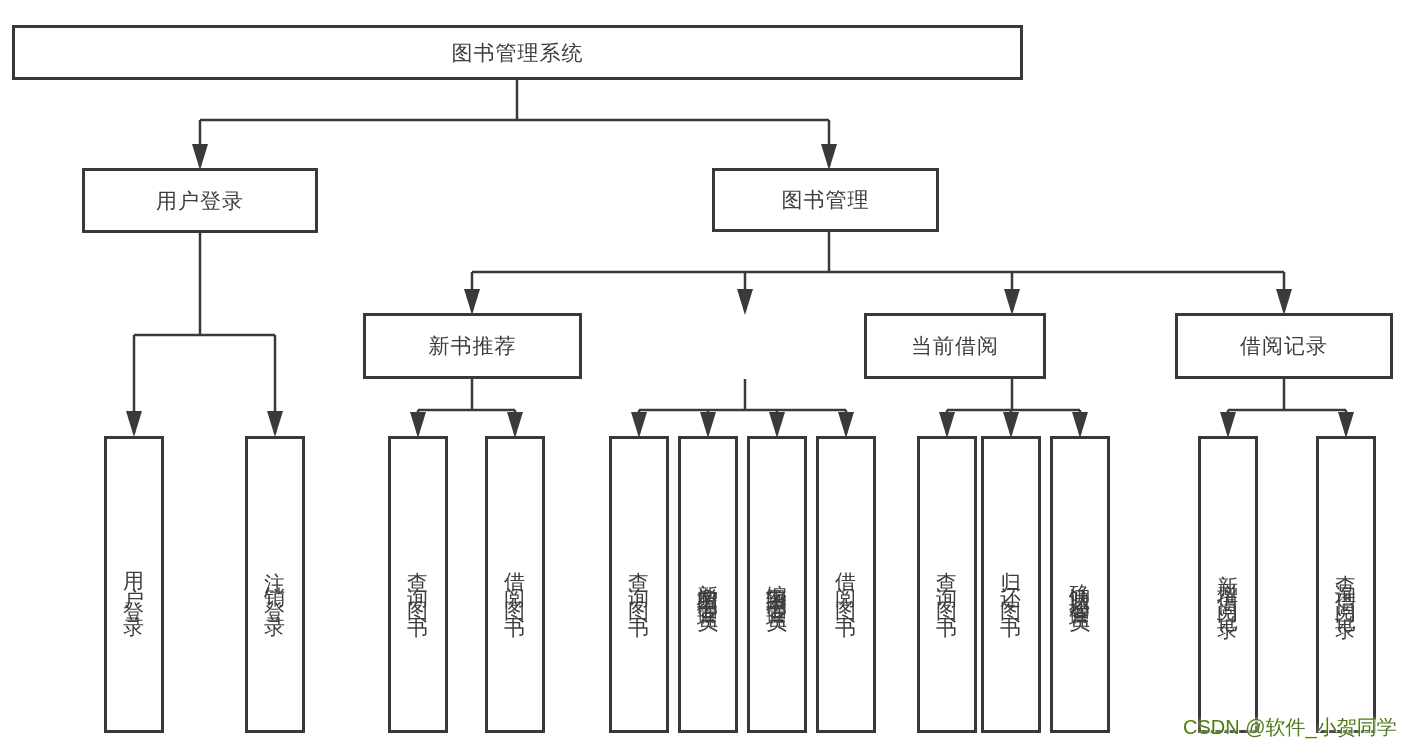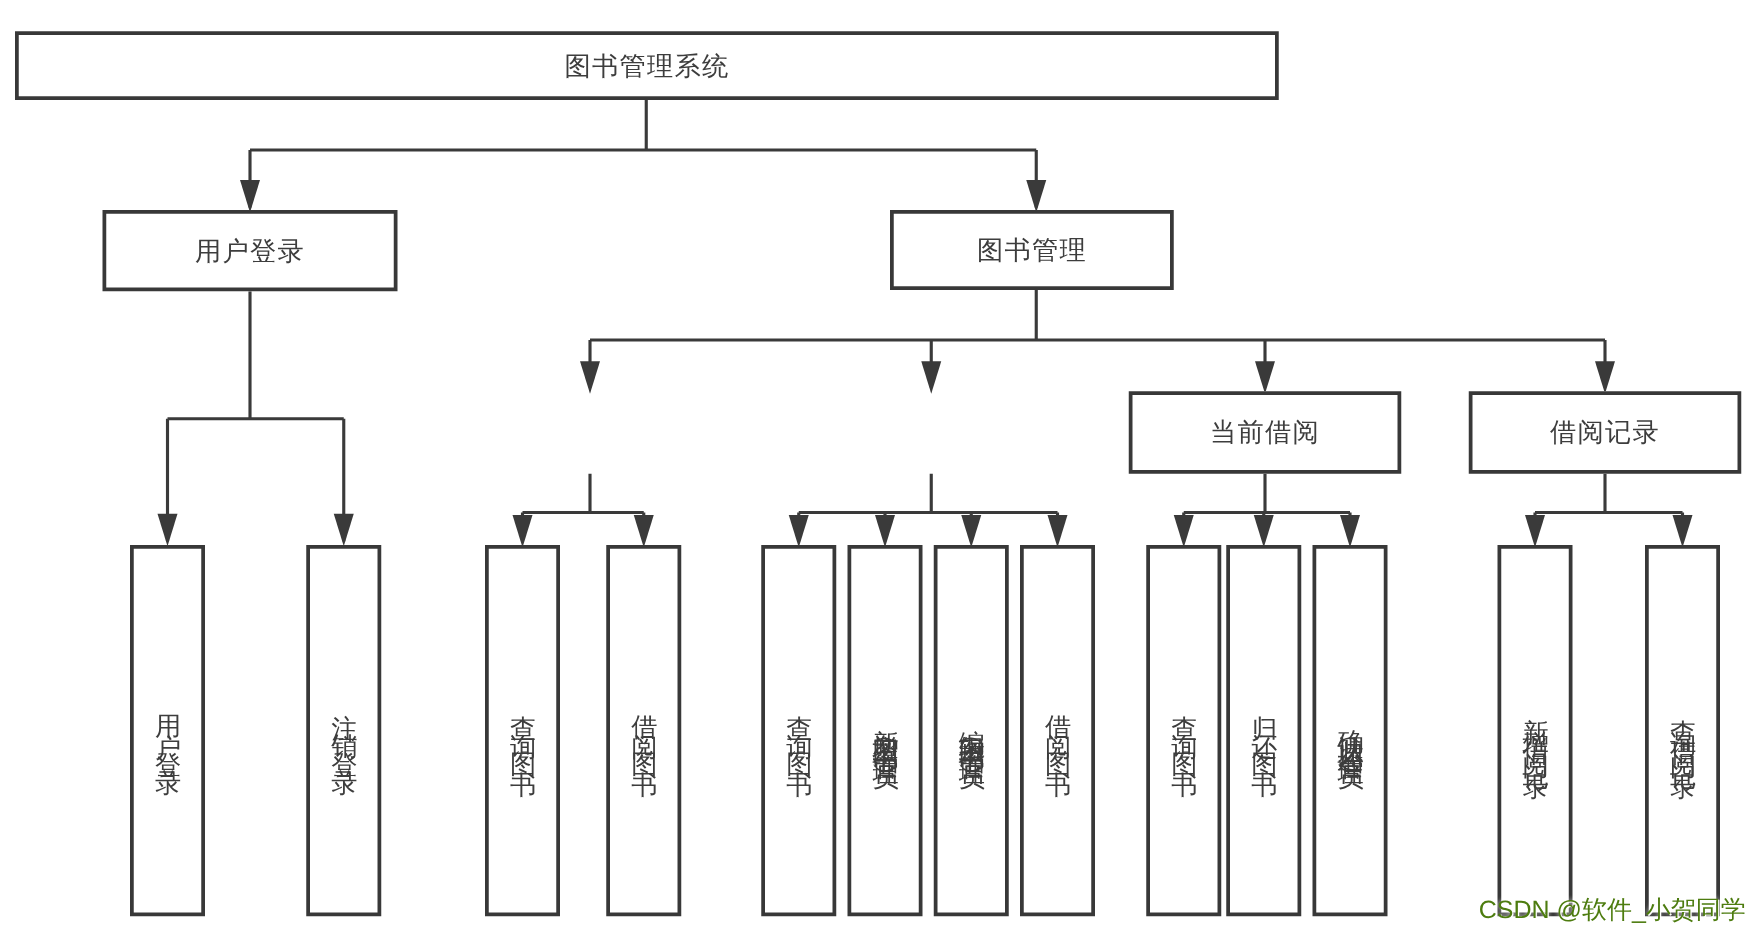--- a/index.html
+++ b/index.html
@@ -12,21 +12,21 @@
     position:absolute;box-sizing:border-box;border:3px solid #383838;background:#fff;
     display:flex;align-items:center;justify-content:center;
     font-size:21px;color:#3d3d3d;letter-spacing:1px;
   }
   .root{left:12px;top:13px;width:1011px;height:55px;margin-top:12px;}
   .l2a{left:82px;top:168px;width:236px;height:65px;}
   .l2b{left:712px;top:168px;width:227px;height:64px;}
   .l3{top:313px;height:66px;}
   .l3a{left:363px;width:219px;}
   .l3b{left:636px;width:218px;}
-  .l3c{left:903px;width:218px;}
+  .l3c{left:864px;width:182px;}
   .l3d{left:1175px;width:218px;}
   .leaf{top:436px;width:60px;height:297px;}
   .leaf span{
     writing-mode:vertical-rl;text-orientation:mixed;
     letter-spacing:15px;font-size:21px;line-height:1;display:block;
   }
   .leaf.med span{letter-spacing:9px;}
   .leaf.long span{letter-spacing:4px;}
   .p1{left:104px;} .p2{left:245px;} .p3{left:388px;} .p4{left:485px;}
   .p5{left:609px;} .p6{left:678px;} .p7{left:747px;} .p8{left:816px;}
@@ -85,20 +85,23 @@
     <span>图书管理系统</span>
   </div>
 
   <div class="box l2a">
     <span>用户登录</span>
   </div>
   <div class="box l2b">
     <span>图书管理</span>
   </div>
 
+  <div class="box l3 l3a">
+    <span>新书推荐</span>
+  </div>
   <div class="box l3 l3c">
     <span>当前借阅</span>
   </div>
   <div class="box l3 l3d">
     <span>借阅记录</span>
   </div>
 
   <div class="box leaf p1">
     <span>用户登录</span>
   </div>

